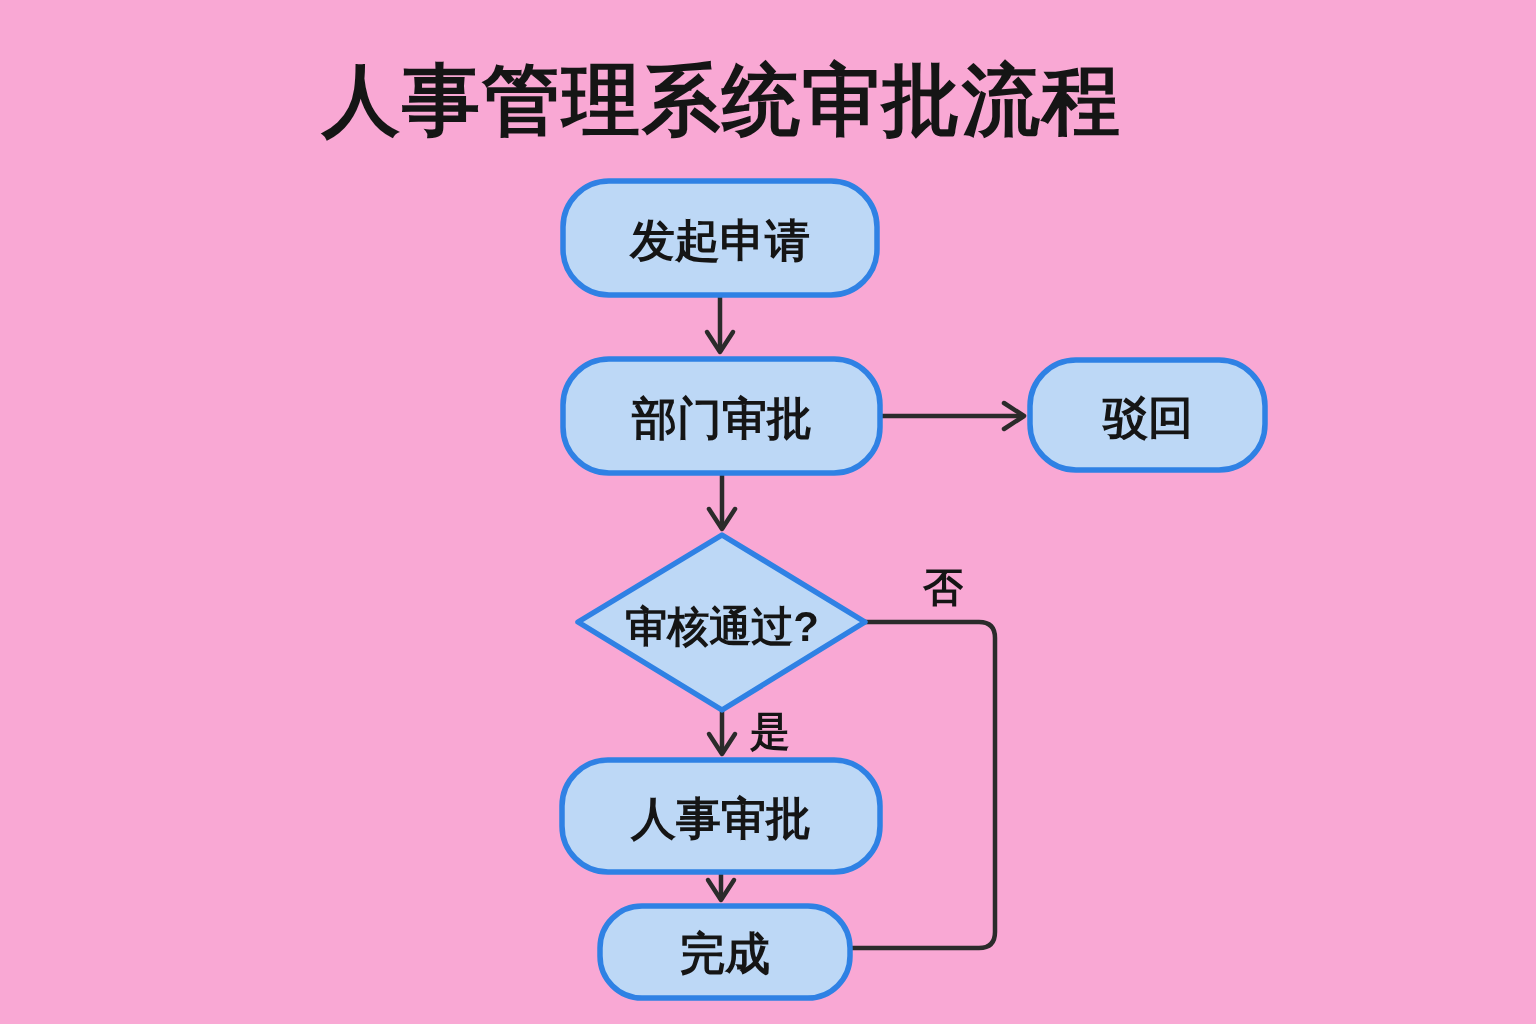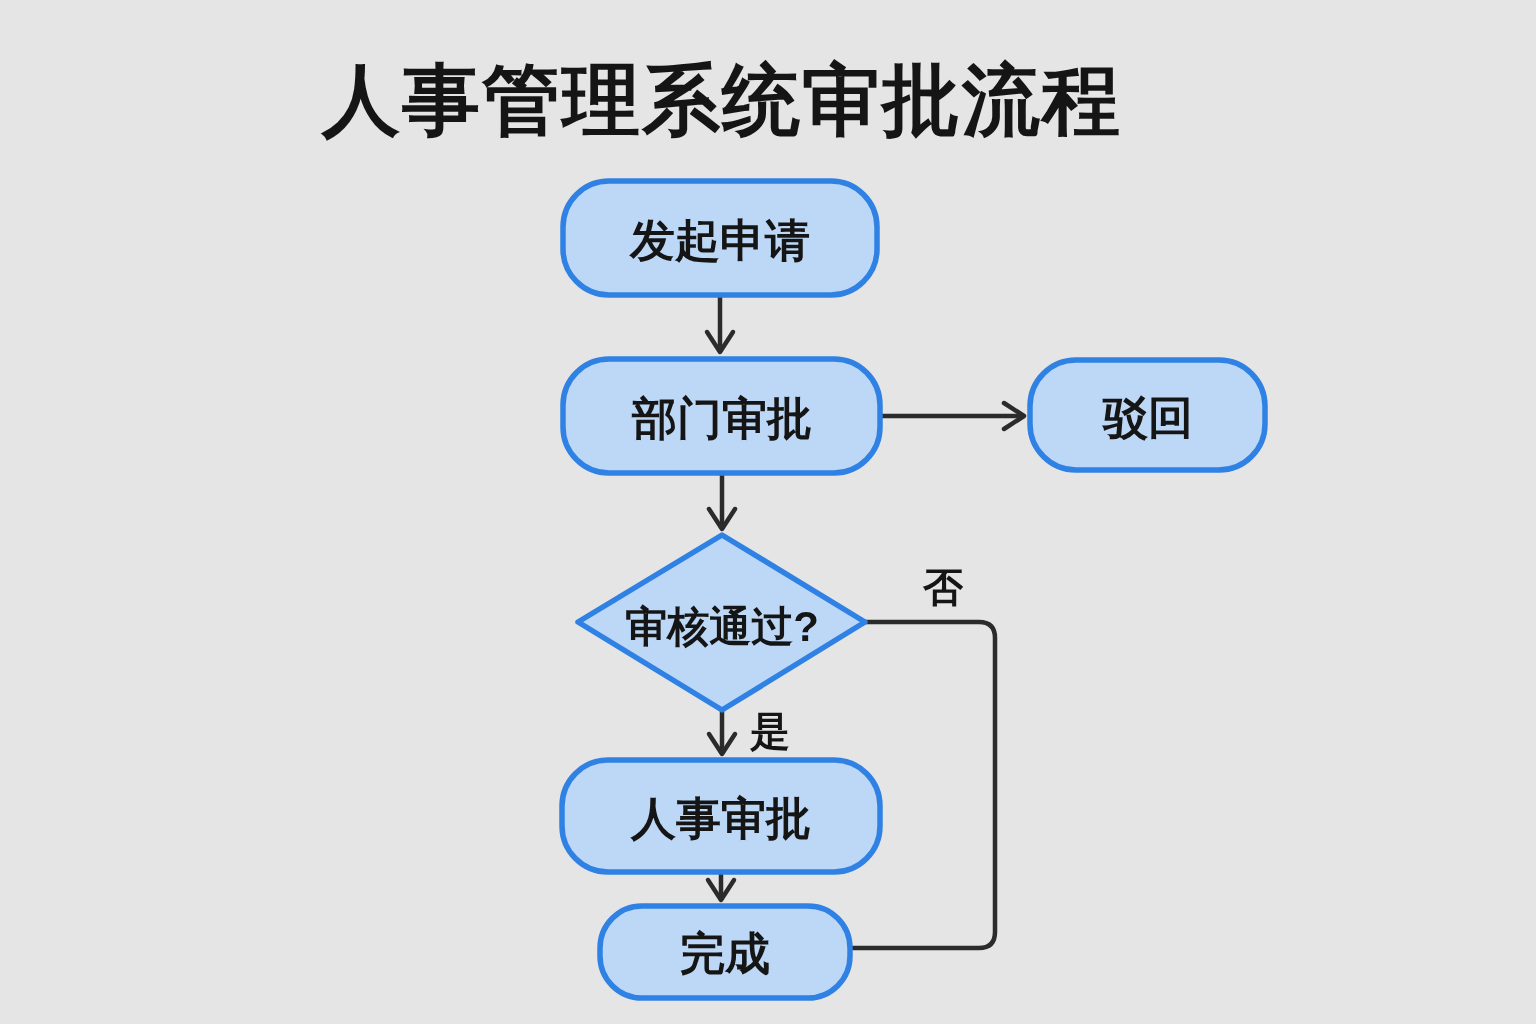--- a/index.html
+++ b/index.html
@@ -4,21 +4,21 @@
 <style>
   html, body {
     margin: 0;
     padding: 0;
     background: #ffffff;
   }
   .canvas {
     position: relative;
     width: 1536px;
     height: 1024px;
-    background: #e5e5e5;
+    background: #f9a8d4;
     overflow: hidden;
     font-family: "Liberation Sans", "DejaVu Sans", sans-serif;
   }
   svg { display: block; }
   text {
     font-family: "Liberation Sans", "DejaVu Sans", sans-serif;
     fill: #151515;
   }
   .title-text {
     font-size: 78px;

